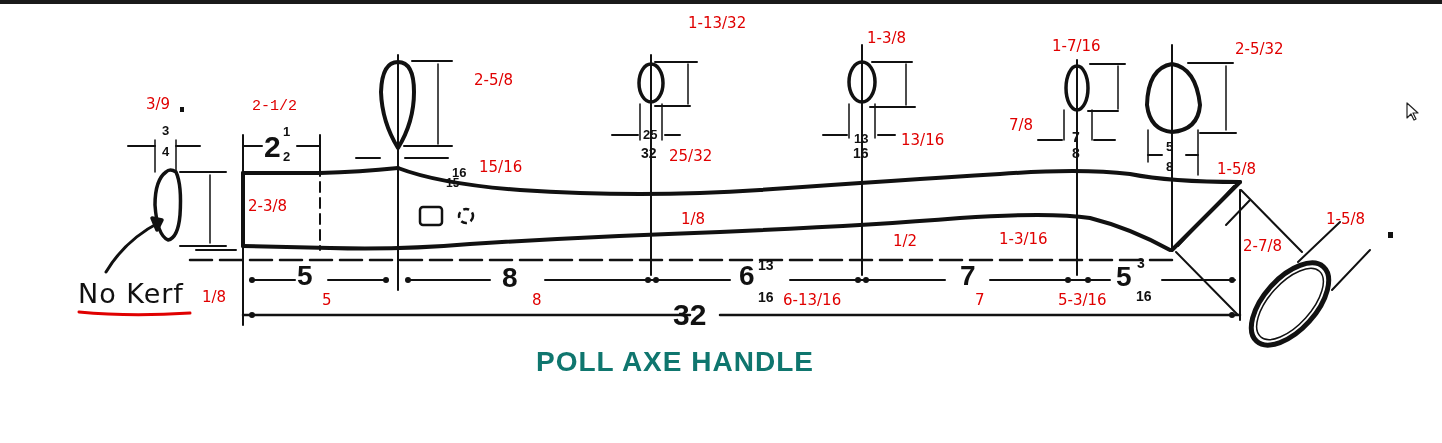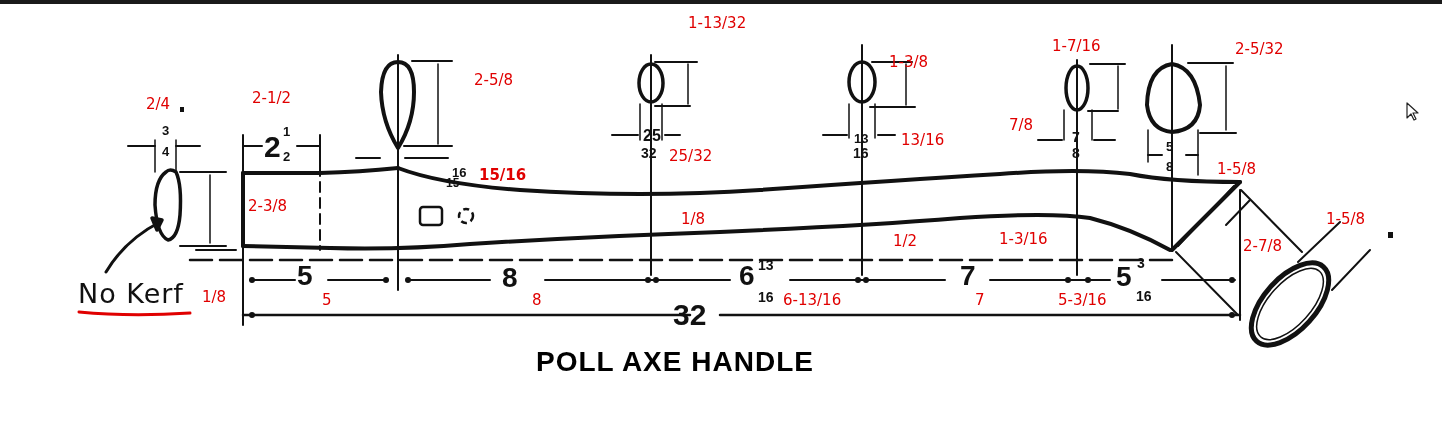--- a/index.html
+++ b/index.html
@@ -1,21 +1,21 @@
 <!DOCTYPE html>
 <html><head>
   <meta charset="utf-8">
   <style>
     html, body { margin: 0; padding: 0; background: #ffffff; }
     body { width: 1442px; height: 443px; position: relative; overflow: hidden; font-family: "DejaVu Sans", sans-serif; }
     .topbar { position: absolute; left: 0; top: 0; width: 1442px; height: 4px; background: #1a1a1a; }
     svg.drawing { position: absolute; left: 0; top: 0; }
     .red { position: absolute; color: #e00000; font-family: "DejaVu Sans", sans-serif; font-size: 15px; line-height: 1; white-space: nowrap; }
     .blk { position: absolute; color: #111; font-family: "Liberation Sans", sans-serif; font-weight: bold; line-height: 1; white-space: nowrap; }
-    .title { position: absolute; left: 536px; top: 346px; font-family: "Liberation Sans", sans-serif; font-weight: bold; font-size: 28px; letter-spacing: 1px; color: #000000; }
+    .title { position: absolute; left: 536px; top: 346px; font-family: "Liberation Sans", sans-serif; font-weight: bold; font-size: 28px; letter-spacing: 1px; color: #0f766e; }
     .nokerf { position: absolute; left: 78px; top: 278px; font-family: "DejaVu Sans", sans-serif; font-size: 27px; color: #111; letter-spacing: 1px; }
     .cursor { position: absolute; left: 1406px; top: 102px; }
   </style>
 </head>
 <body>
 
 <div class="topbar"></div>
 
 <svg class="drawing" width="1442" height="443" viewBox="0 0 1442 443" xmlns="http://www.w3.org/2000/svg">
   <g stroke="#111" fill="none" stroke-linecap="round" stroke-linejoin="round">
@@ -161,41 +161,41 @@
 <div class="blk" style="left:960px;top:262px;font-size:28px;">7</div>
 <div class="blk" style="left:1116px;top:263px;font-size:28px;">5</div>
 <div class="blk" style="left:1137px;top:256px;font-size:14px;">3</div>
 <div class="blk" style="left:1136px;top:289px;font-size:14px;">16</div>
 <div class="blk" style="left:673px;top:300px;font-size:30px;">32</div>
 <div class="blk" style="left:264px;top:132px;font-size:30px;">2</div>
 <div class="blk" style="left:283px;top:125px;font-size:13px;">1</div>
 <div class="blk" style="left:283px;top:150px;font-size:13px;">2</div>
 <div class="blk" style="left:162px;top:124px;font-size:13px;">3</div>
 <div class="blk" style="left:162px;top:145px;font-size:13px;">4</div>
-<div class="blk" style="left:643px;top:128px;font-size:16px;">25</div>
+<div class="blk" style="left:643px;top:128px;font-size:13px;">25</div>
 <div class="blk" style="left:641px;top:146px;font-size:14px;">32</div>
 <div class="blk" style="left:854px;top:132px;font-size:13px;">13</div>
 <div class="blk" style="left:853px;top:146px;font-size:14px;">16</div>
 <div class="blk" style="left:1072px;top:130px;font-size:14px;">7</div>
 <div class="blk" style="left:1072px;top:146px;font-size:14px;">8</div>
 <div class="blk" style="left:1166px;top:140px;font-size:13px;">5</div>
 <div class="blk" style="left:1166px;top:160px;font-size:13px;">8</div>
 <div class="blk" style="left:446px;top:150px;font-size:12px;margin-top:27px;">15</div>
 <div class="blk" style="left:452px;top:166px;font-size:13px;">16</div>
 
-<div class="red" style="left:146px;top:97px;">2/4</div>
-<div class="red" style="left:252px;top:91px;">2-1/2</div>
+<div class="red" style="left:146px;top:97px;">3/9</div>
+<div class="red" style="left:252px;top:99px;font-family:Liberation Mono, monospace;">2-1/2</div>
 <div class="red" style="left:248px;top:199px;">2-3/8</div>
 <div class="red" style="left:202px;top:290px;">1/8</div>
 <div class="red" style="left:474px;top:73px;">2-5/8</div>
-<div class="red" style="left:479px;top:168px;font-weight:bold;">15/16</div>
+<div class="red" style="left:479px;top:160px;">15/16</div>
 <div class="red" style="left:688px;top:16px;">1-13/32</div>
 <div class="red" style="left:669px;top:149px;">25/32</div>
 <div class="red" style="left:681px;top:212px;">1/8</div>
-<div class="red" style="left:889px;top:31px;margin-top:24px;">1-3/8</div>
+<div class="red" style="left:867px;top:31px;">1-3/8</div>
 <div class="red" style="left:901px;top:133px;">13/16</div>
 <div class="red" style="left:893px;top:234px;">1/2</div>
 <div class="red" style="left:1052px;top:39px;">1-7/16</div>
 <div class="red" style="left:1009px;top:118px;">7/8</div>
 <div class="red" style="left:999px;top:232px;">1-3/16</div>
 <div class="red" style="left:1235px;top:42px;">2-5/32</div>
 <div class="red" style="left:1217px;top:162px;">1-5/8</div>
 <div class="red" style="left:1243px;top:239px;">2-7/8</div>
 <div class="red" style="left:1326px;top:212px;">1-5/8</div>
 <div class="red" style="left:322px;top:293px;">5</div>

